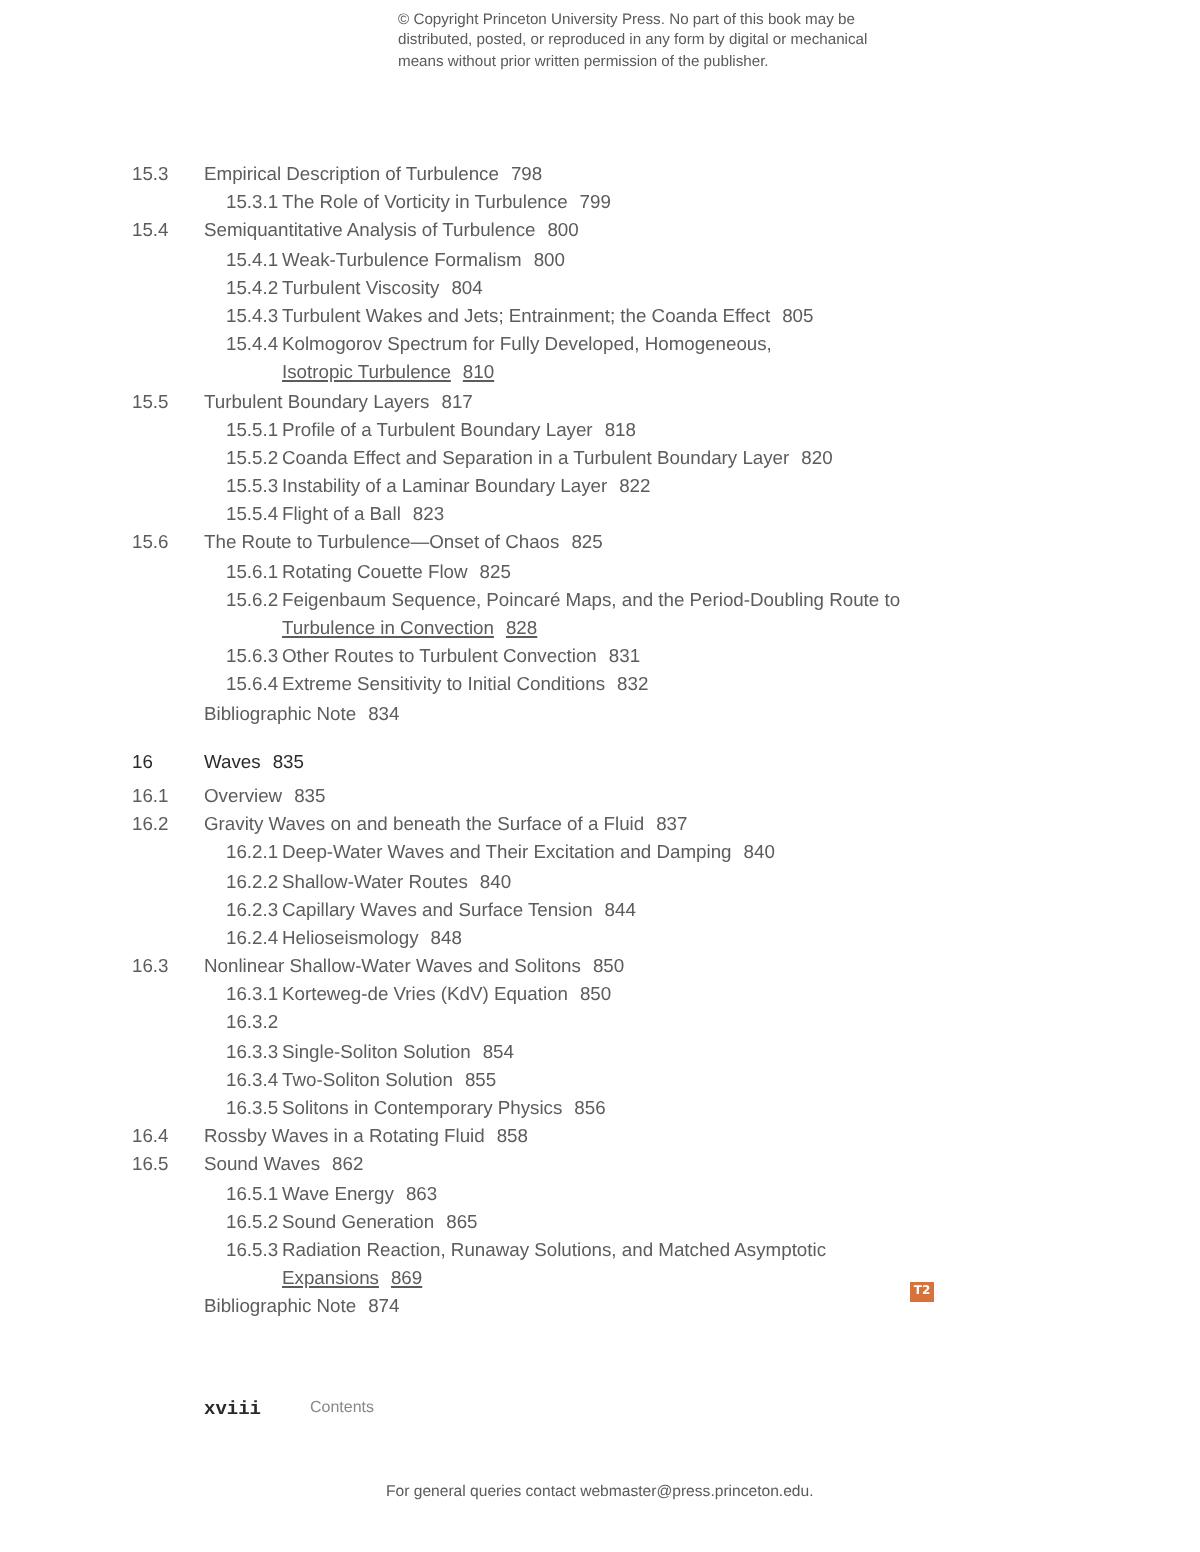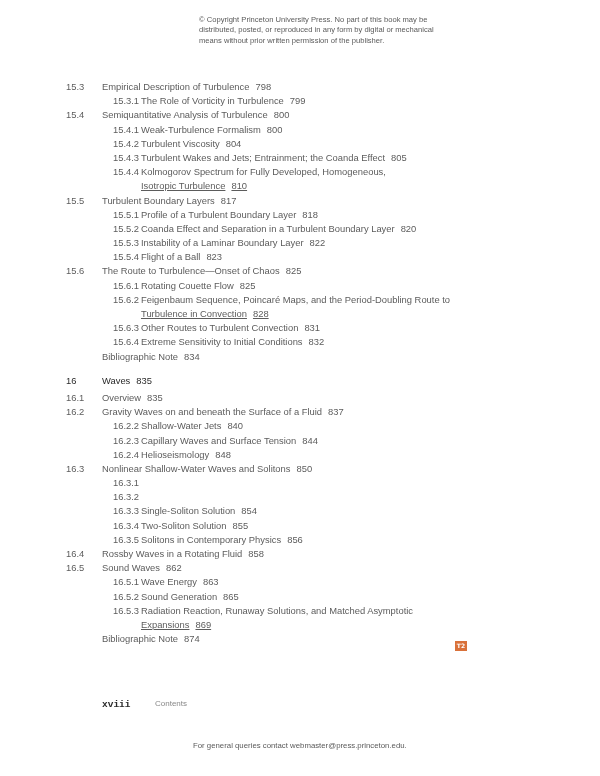--- a/index.html
+++ b/index.html
@@ -10,21 +10,21 @@
     body {
       width: 600px;
       height: 776px;
       position: relative;
       overflow: hidden;
       font-family: "Liberation Sans", "DejaVu Sans", sans-serif;
       color: #555555;
     }
     .copyright {
       position: absolute;
-      top: 15px;
+      top: 5px;
       left: 199px;
       width: 240px;
       font-size: 7.6px;
       line-height: 10.4px;
       color: #5a5a5a;
     }
     .toc {
       position: absolute;
       top: 80px;
       left: 0;
@@ -201,37 +201,42 @@
     </div>
     <div class="toc-row section">
       <span class="num">16.1</span>
       <span class="title"><span>Overview</span><span class="page">835</span></span>
     </div>
     <div class="toc-row section">
       <span class="num">16.2</span>
       <span class="title"><span>Gravity Waves on and beneath the Surface of a Fluid</span><span class="page">837</span></span>
     </div>
     <div class="toc-row sub">
+      <span class="num">16.2.1</span>
+      <span class="title"><span>Deep-Water Waves and Their Excitation and Damping</span><span class="page">840</span></span>
+    </div>
+    <div class="toc-row sub">
       <span class="num">16.2.2</span>
-      <span class="title"><span>Shallow-Water Jets</span><span class="page">840</span></span>
+      <span class="title"><span>Shallow-Water Routes</span><span class="page">840</span></span>
     </div>
     <div class="toc-row sub">
       <span class="num">16.2.3</span>
       <span class="title"><span>Capillary Waves and Surface Tension</span><span class="page">844</span></span>
     </div>
     <div class="toc-row sub">
       <span class="num">16.2.4</span>
       <span class="title"><span>Helioseismology</span><span class="page">848</span></span>
     </div>
     <div class="toc-row section">
       <span class="num">16.3</span>
       <span class="title"><span>Nonlinear Shallow-Water Waves and Solitons</span><span class="page">850</span></span>
     </div>
     <div class="toc-row sub">
       <span class="num">16.3.1</span>
+      <span class="title"><span>Korteweg-de Vries (KdV) Equation</span><span class="page">850</span></span>
     </div>
     <div class="toc-row sub">
       <span class="num">16.3.2</span>
     </div>
     <div class="toc-row sub">
       <span class="num">16.3.3</span>
       <span class="title"><span>Single-Soliton Solution</span><span class="page">854</span></span>
     </div>
     <div class="toc-row sub">
       <span class="num">16.3.4</span>

